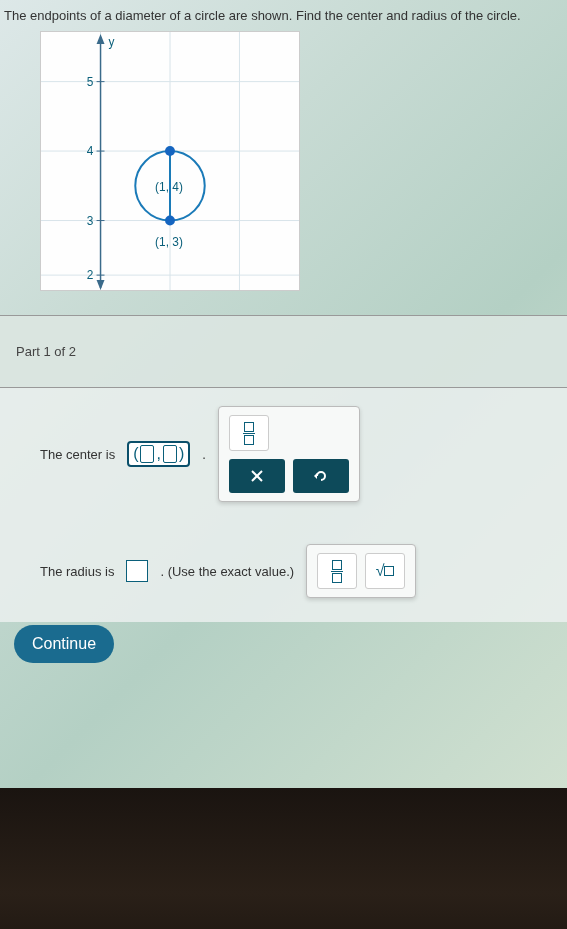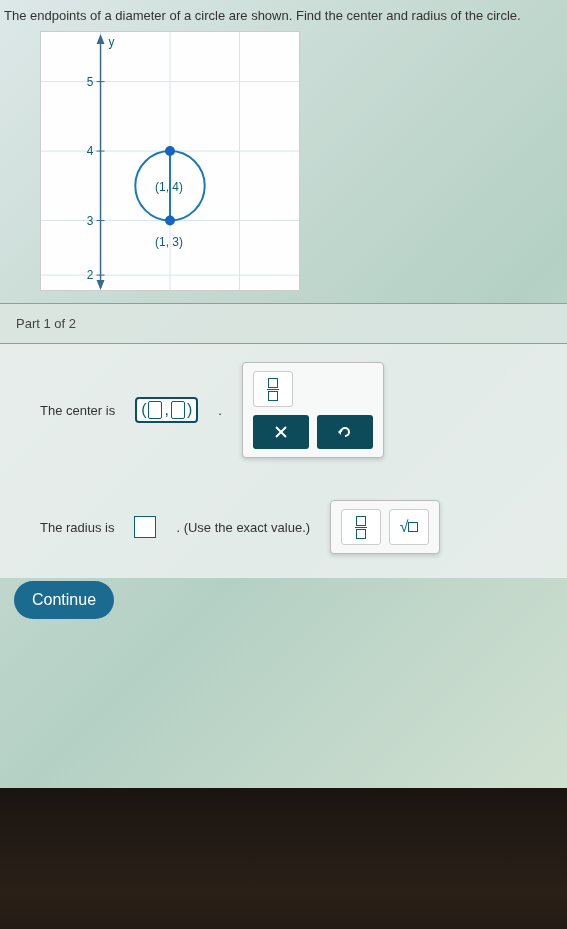--- a/index.html
+++ b/index.html
@@ -1,22 +1,22 @@
 <!DOCTYPE html>
 <html><head>
 <meta charset="utf-8">
 <style>
 * { margin:0; padding:0; box-sizing:border-box; font-family:Arial,sans-serif; }
 body { width:567px; height:929px; background:#000; position:relative; }
 .screen { background:linear-gradient(135deg,#dde8e8 0%,#c8dbd4 30%,#b4d0c4 60%,#d0e0d0 100%); width:567px; height:788px; position:relative; overflow:hidden; }
 .problem-text { font-size:13px; color:#333; padding:8px 4px 4px 4px; }
 .graph-box { background:#fefefe; border:1px solid #ccc; width:260px; height:260px; margin:4px 0 0 40px; position:relative; }
 .graph-svg { width:100%; height:100%; }
-.part-header { background:rgba(220,230,225,0.9); border-top:1px solid #999; border-bottom:1px solid #999; padding:12px 16px; font-size:13px; color:#444; margin-top:12px; }
-.part-body { background:rgba(235,240,238,0.85); padding:18px 16px 24px 40px; display:flex; align-items:center; gap:20px; font-size:13px; color:#333; position:relative; }
+.part-header { background:rgba(220,230,225,0.9); border-top:1px solid #999; border-bottom:1px solid #999; padding:28px 16px; font-size:13px; color:#444; margin-top:24px; }
+.part-body { background:rgba(235,240,238,0.85); padding:18px 16px 24px 40px; display:flex; align-items:center; gap:12px; font-size:13px; color:#333; position:relative; }
 .pair-box { display:inline-flex; align-items:center; border:2px solid #0a4f6a; border-radius:4px; padding:2px 4px; font-size:16px; color:#0a5f7a; background:#fff; }
 .slot { display:inline-block; width:14px; height:18px; border:1px solid #0a5f7a; border-radius:2px; margin:0 2px; }
 .tool-panel { background:#f7f9f8; border:1px solid #bbb; border-radius:4px; padding:8px 10px; display:flex; flex-direction:column; gap:8px; box-shadow:0 2px 4px rgba(0,0,0,0.15); }
 .tool-panel.row2 { flex-direction:row; align-items:center; }
 .frac-tool { background:#fff; border:1px solid #ccc; border-radius:3px; width:40px; height:36px; display:flex; align-items:center; justify-content:center; }
 .sqrt-tool { background:#fff; border:1px solid #ccc; border-radius:3px; width:40px; height:36px; display:flex; align-items:center; justify-content:center; font-size:16px; }
 .frac-inner { display:flex; flex-direction:column; align-items:center; font-size:10px; color:#0a5f7a; line-height:1; }
 .frac-inner .bar { width:12px; height:1px; background:#0a5f7a; margin:1px 0; }
 .frac-inner .b { width:10px; height:10px; border:1px solid #0a5f7a; }
 .btn-row { display:flex; gap:8px; }

